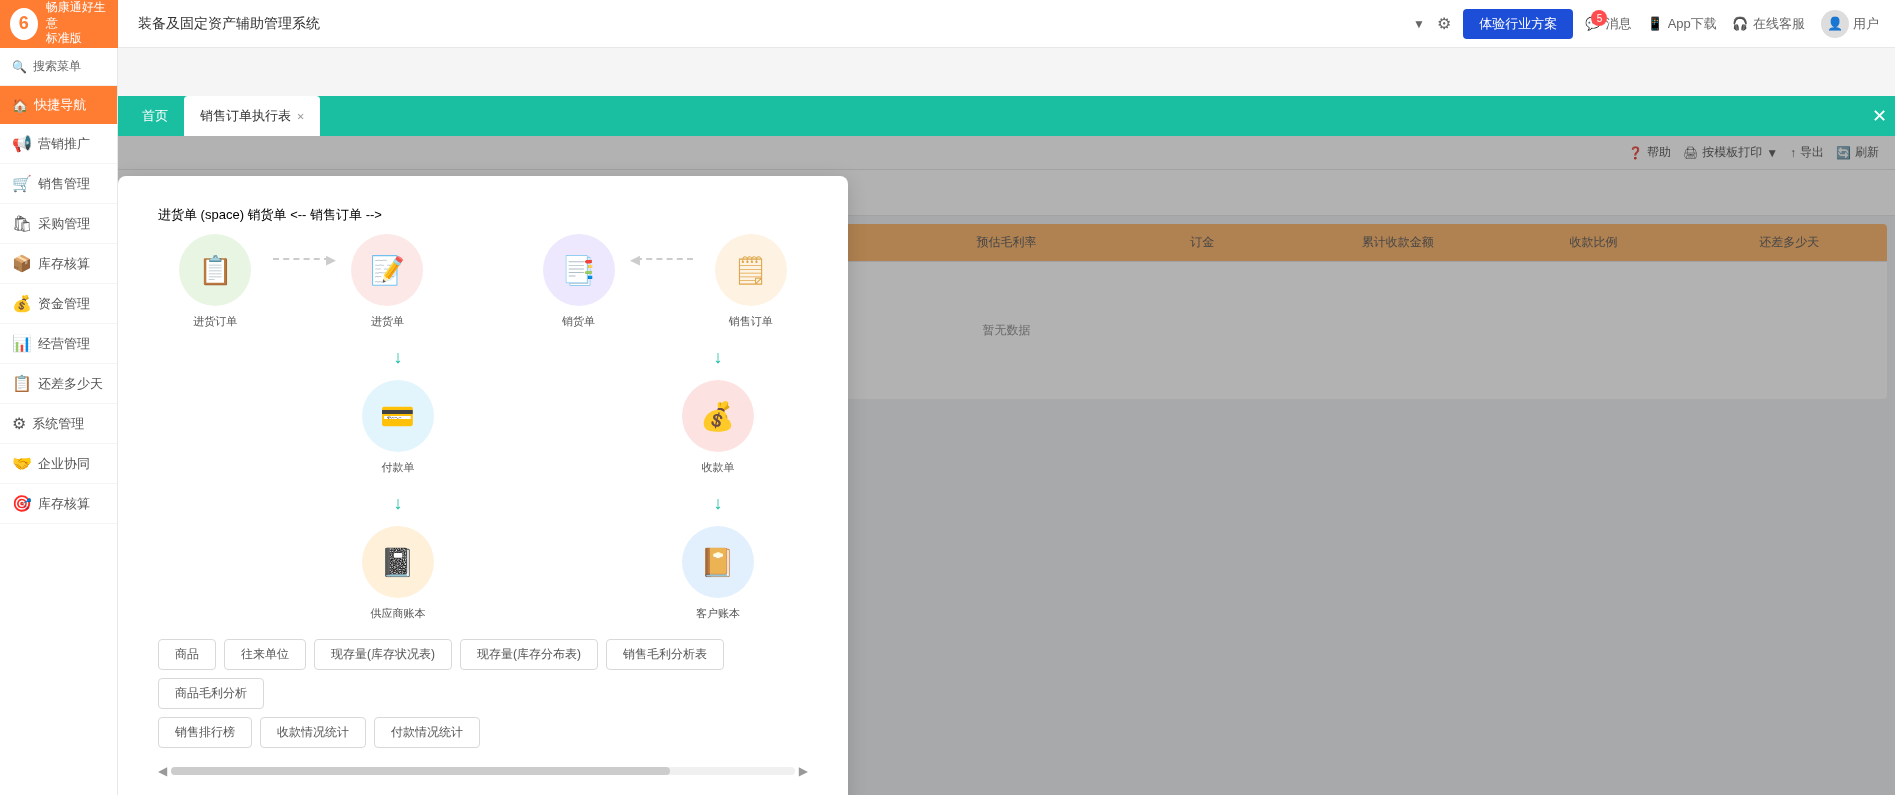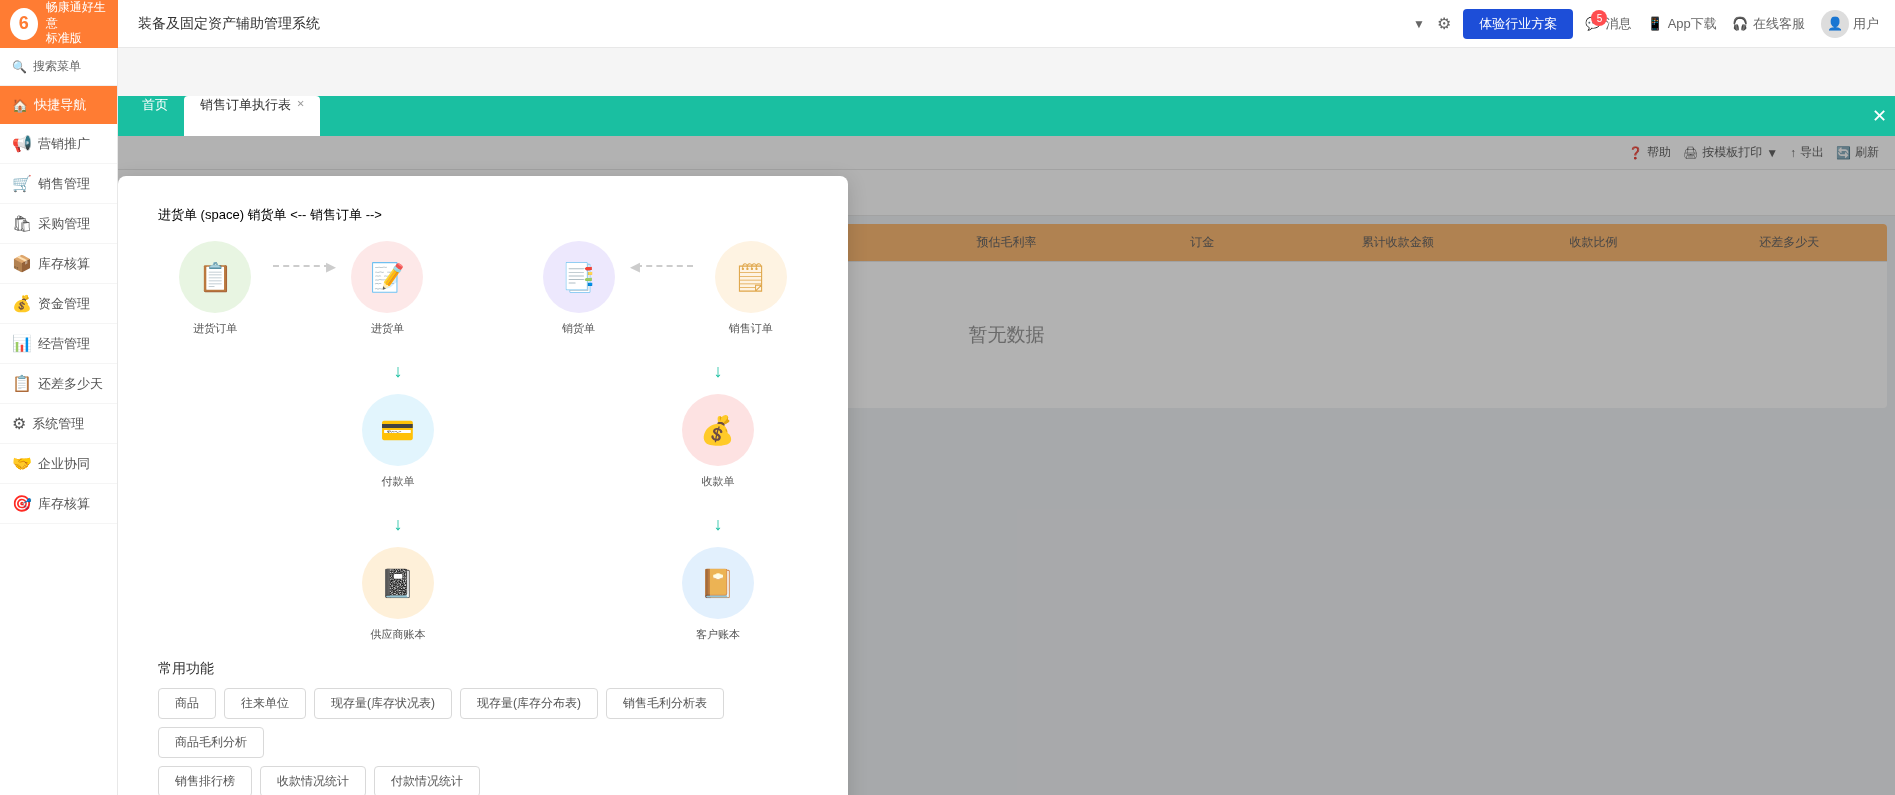--- a/index.html
+++ b/index.html
@@ -146,20 +146,21 @@
     
     .tab-bar {
       background: #1abfa1;
       display: flex;
       align-items: center;
       height: 40px;
       padding: 0 8px;
     }
     .tab-item {
       display: flex;
+      align-items: center;
       gap: 6px;
       padding: 0 16px;
       height: 40px;
       color: #fff;
       font-size: 13px;
       cursor: pointer;
       border-radius: 4px 4px 0 0;
     }
     .tab-item.active {
       background: #fff;
@@ -261,21 +262,21 @@
       flex: 1;
       text-align: center;
       font-size: 12px;
       color: #666;
       padding: 0 8px;
     }
     .empty-data {
       text-align: center;
       padding: 60px;
       color: #999;
-      font-size: 19px;
+      font-size: 12px;
     }
 
     
     .popup-overlay {
       position: absolute;
       top: 0;
       left: 0;
       right: 0;
       bottom: 0;
       background: rgba(0,0,0,0.3);
@@ -294,21 +295,21 @@
       padding: 30px 40px;
       position: absolute;
       top: 40px;
       left: 0;
       box-shadow: 0 4px 20px rgba(0,0,0,0.15);
     }
 
     .flow-diagram {
       display: flex;
       flex-direction: column;
-      gap: 17px;
+      gap: 10px;
     }
     .flow-node {
       display: flex;
       flex-direction: column;
       align-items: center;
       gap: 8px;
       width: 120px;
     }
     .flow-circle {
       width: 72px;
@@ -610,21 +611,20 @@
               <div style="color:#1abfa1; font-size:18px; margin-bottom:4px;">↓</div>
               <div class="flow-circle" style="background:#e2f0fd;">
                 <span style="color:#4e8ee0; font-size:28px;">📔</span>
               </div>
               <span class="flow-label">客户账本</span>
             </div>
           </div>
         </div>
 
         <div class="common-functions">
-          <div class="cf-title">常用功能</div>
           <div class="cf-buttons">
             <button class="cf-btn">商品</button>
             <button class="cf-btn">往来单位</button>
             <button class="cf-btn">现存量(库存状况表)</button>
             <button class="cf-btn">现存量(库存分布表)</button>
             <button class="cf-btn">销售毛利分析表</button>
             <button class="cf-btn">商品毛利分析</button>
           </div>
           <div class="cf-buttons" style="margin-top:8px;">
             <button class="cf-btn">销售排行榜</button>

